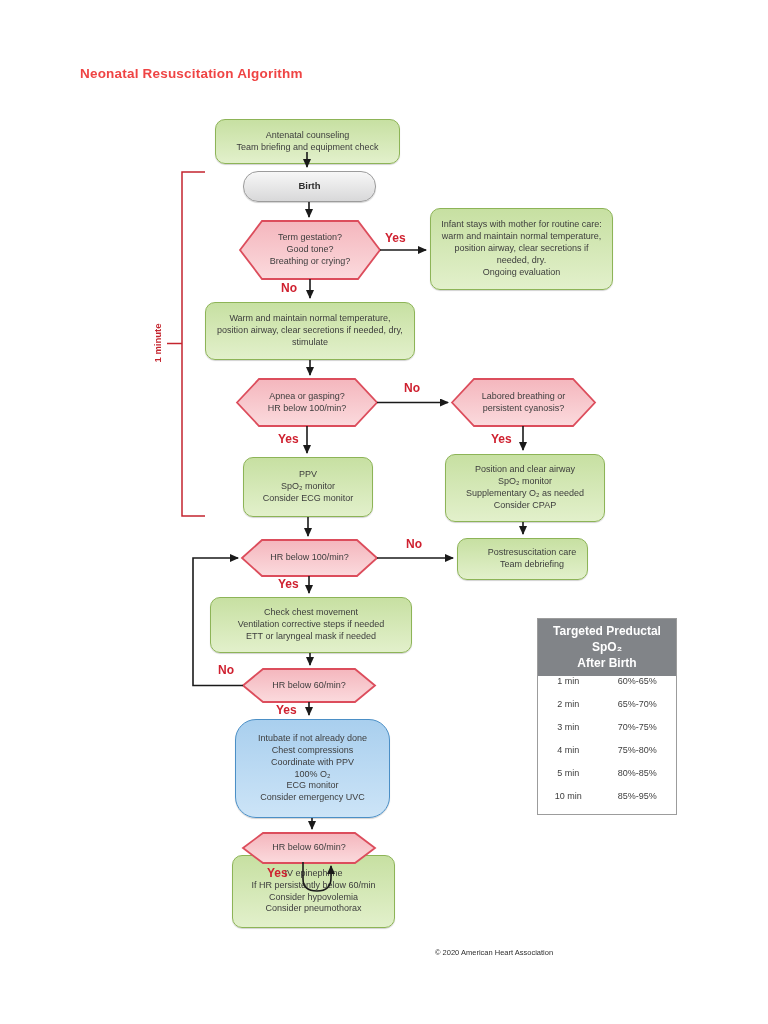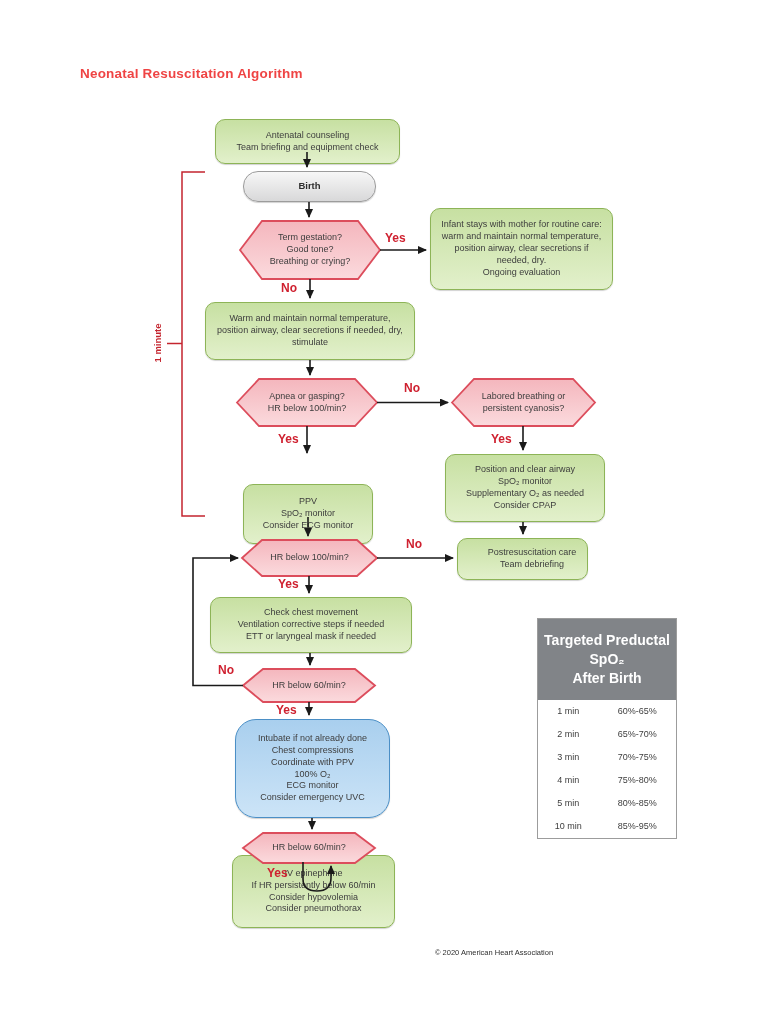--- a/index.html
+++ b/index.html
@@ -31,24 +31,24 @@
 
   .svg-layer { position:absolute; left:0; top:0; z-index:2; pointer-events:none; }
 
   .bracket-label { position:absolute; left:157px; top:343px; color:#c4252f;
                    font-weight:bold; font-size:9.5px; white-space:nowrap;
                    transform:translate(-50%,-50%) rotate(-90deg); z-index:3; }
 
   .spo2-table { position:absolute; left:537px; top:618px; width:140px;
                 border:1px solid #9c9c9c; background:#ffffff; z-index:1;
                 box-sizing:border-box; }
-  .spo2-head { background:#818488; color:#ffffff; font-weight:bold; font-size:14px;
-               text-align:center; line-height:1.35; padding:12px 4px;
+  .spo2-head { background:#818488; color:#ffffff; font-weight:bold; font-size:12px;
+               text-align:center; line-height:1.35; padding:4px 4px;
                white-space:pre-line; }
-  .spo2-row { display:flex; height:23px; align-items:center; font-size:9px; color:#3d3d3d; }
+  .spo2-row { display:flex; height:23px; align-items:flex-start; font-size:9px; color:#3d3d3d; }
   .spo2-time { width:44%; text-align:center; }
   .spo2-range { width:56%; text-align:center; }
 
   .footer { position:absolute; left:435px; top:948px; font-size:7.5px; color:#2e2e2e; z-index:1; }
 </style>
 </head>
 <body>
 
 <div class="page">
 
@@ -57,21 +57,21 @@
   <div class="node green" style="left:215px;top:107px;width:185px;height:45px;margin-top:12px;">Antenatal counseling
 Team briefing and equipment check</div>
 
   <div class="node gray" style="left:243px;top:171px;width:133px;height:31px;">Birth</div>
 
   <div class="node green" style="left:430px;top:208px;width:183px;height:82px;">Infant stays with mother for routine care: warm and maintain normal temperature, position airway, clear secretions if needed, dry.
 Ongoing evaluation</div>
 
   <div class="node green" style="left:205px;top:302px;width:210px;height:58px;">Warm and maintain normal temperature, position airway, clear secretions if needed, dry, stimulate</div>
 
-  <div class="node green" style="left:243px;top:457px;width:130px;height:60px;margin-top:27px;">PPV
+  <div class="node green" style="left:243px;top:457px;width:130px;height:60px;">PPV
 SpO₂ monitor
 Consider ECG monitor</div>
 
   <div class="node green" style="left:445px;top:454px;width:160px;height:68px;">Position and clear airway
 SpO₂ monitor
 Supplementary O₂ as needed
 Consider CPAP</div>
 
   <div class="node green" style="left:457px;top:538px;width:131px;height:42px;padding-left:26px;">Postresuscitation care
 Team debriefing</div>

